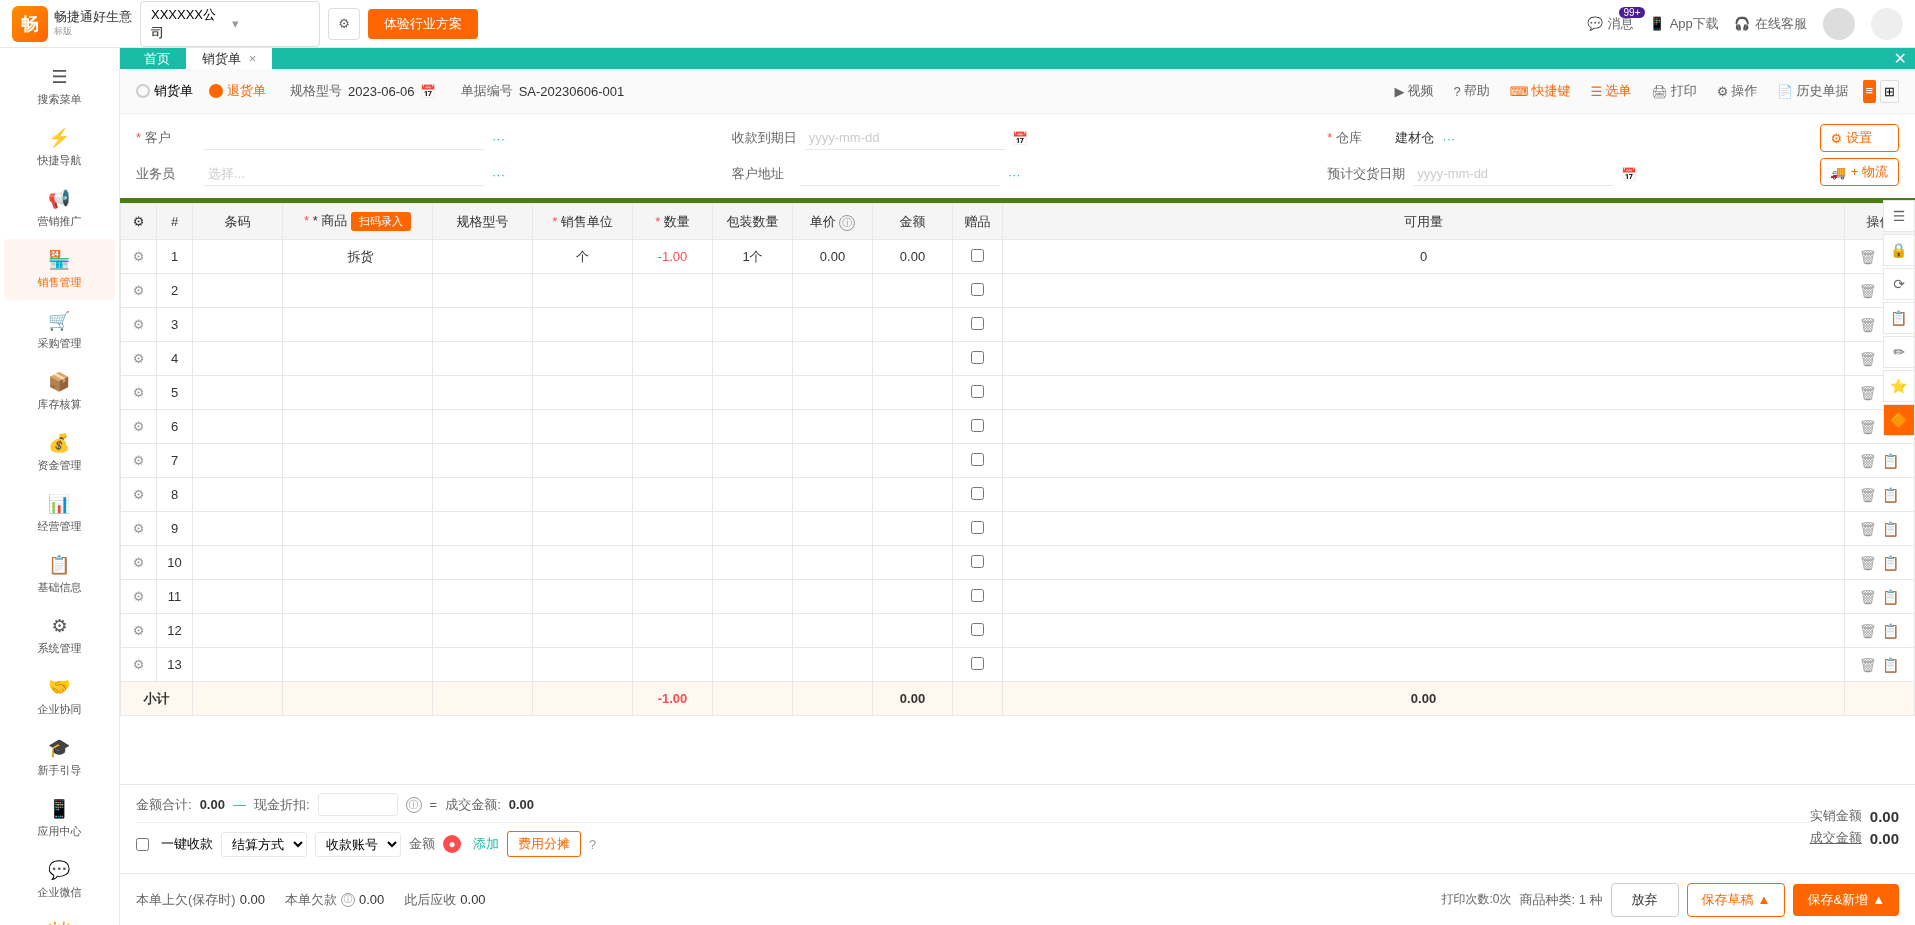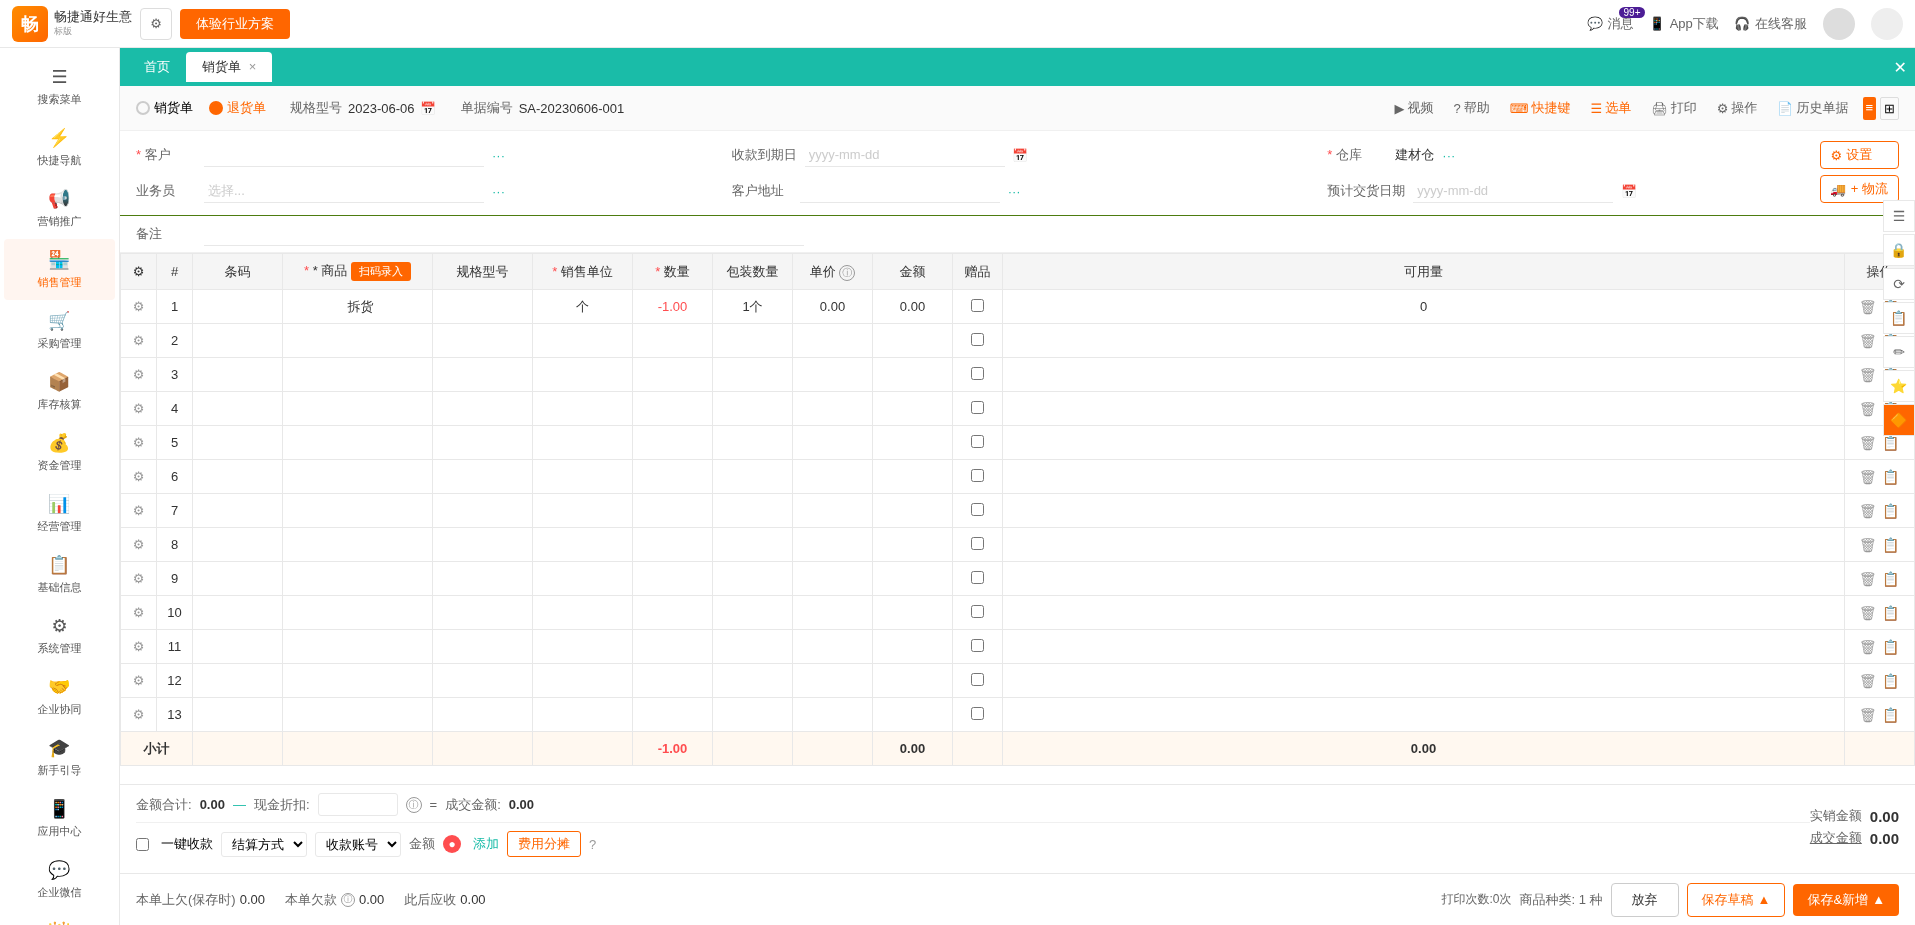--- a/index.html
+++ b/index.html
@@ -147,21 +147,21 @@
       display: flex;
       flex-direction: column;
       overflow: hidden;
     }
 
     
     .tab-bar {
       background: #1abca8;
       display: flex;
       align-items: center;
-      height: 38px;
+      height: 21px;
       padding: 0 8px;
     }
     .tab {
       padding: 6px 16px;
       cursor: pointer;
       color: #fff;
       border-radius: 4px 4px 0 0;
       font-size: 13px;
     }
     .tab.active {
@@ -257,21 +257,21 @@
       border-radius: 3px;
     }
     .toolbar-btn.orange { color: #ff6600; }
 
     
     .form-fields {
       padding: 12px 16px;
       display: grid;
       grid-template-columns: 1fr 1fr 1fr;
       gap: 12px 24px;
-      border-bottom: 1px solid #4d7c0f;
+      border-bottom: 5px solid #4d7c0f;
     }
     .form-row {
       display: flex;
       align-items: center;
       gap: 8px;
     }
     .form-label {
       color: #666;
       white-space: nowrap;
       min-width: 60px;
@@ -567,20 +567,24 @@
 </head>
 <body>
 
 <div class="top-header">
   <div class="logo-area">
     <div class="logo-icon">畅</div>
     <div>
       <div class="logo-text">畅捷通好生意</div>
       <div class="logo-badge">标版</div>
     </div>
+  </div>
+  <div class="company-selector">
+    <span>XXXXXX公司</span>
+    <span class="arrow">▾</span>
   </div>
   <div class="settings-btn">
     <span>⚙</span>
   </div>
   <button class="experience-btn">体验行业方案</button>
   <div class="header-right">
     <div class="header-msg">
       <span>💬</span>
       <span>消息</span>
       <span class="badge">99+</span>
@@ -774,24 +778,20 @@
             <span>⚙</span>
             <span>设置</span>
           </button>
           <button class="panel-btn">
             <span>🚚</span>
             <span>+ 物流</span>
           </button>
         </div>
       </div>
 
-      <div class="notes-row">
-        <span class="form-label">备注</span>
-        <input class="form-input" value="" style="flex: 1 1 0%; max-width: 600px;">
-      </div>
 
       <div class="table-container">
         <table>
           <colgroup>
             <col style="width:36px">
             <col style="width:36px">
             <col style="width:90px">
             <col style="width:150px">
             <col style="width:100px">
             <col style="width:100px">

